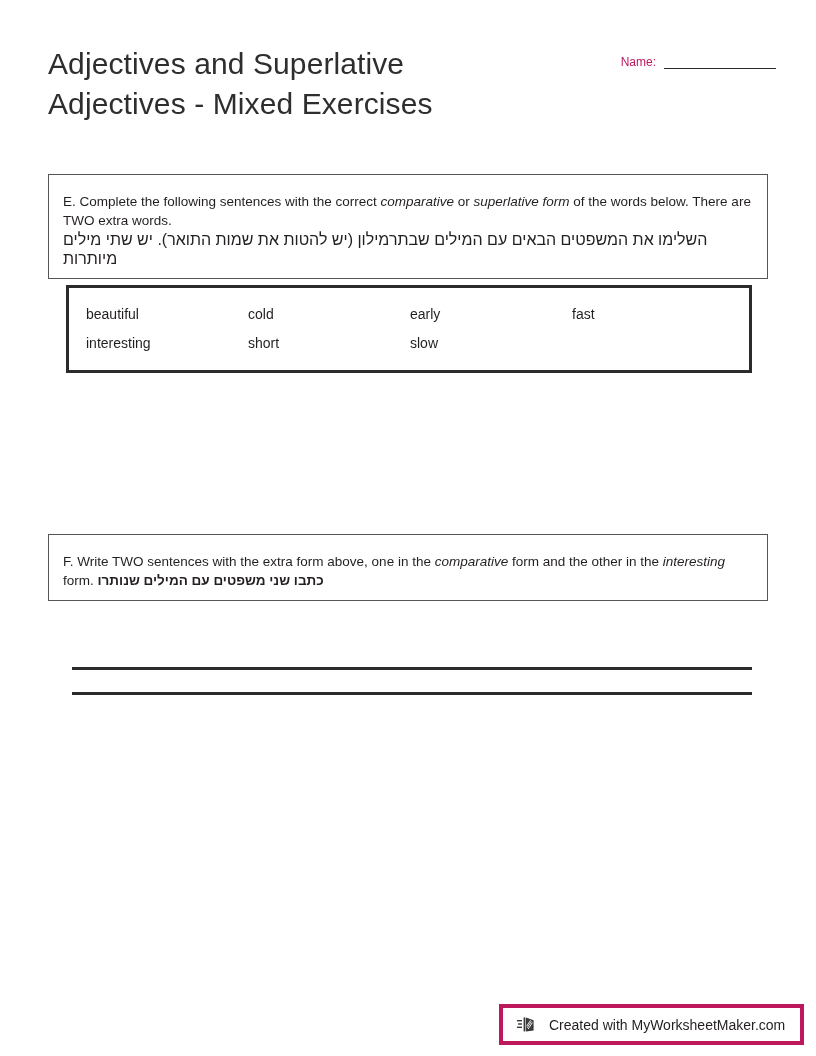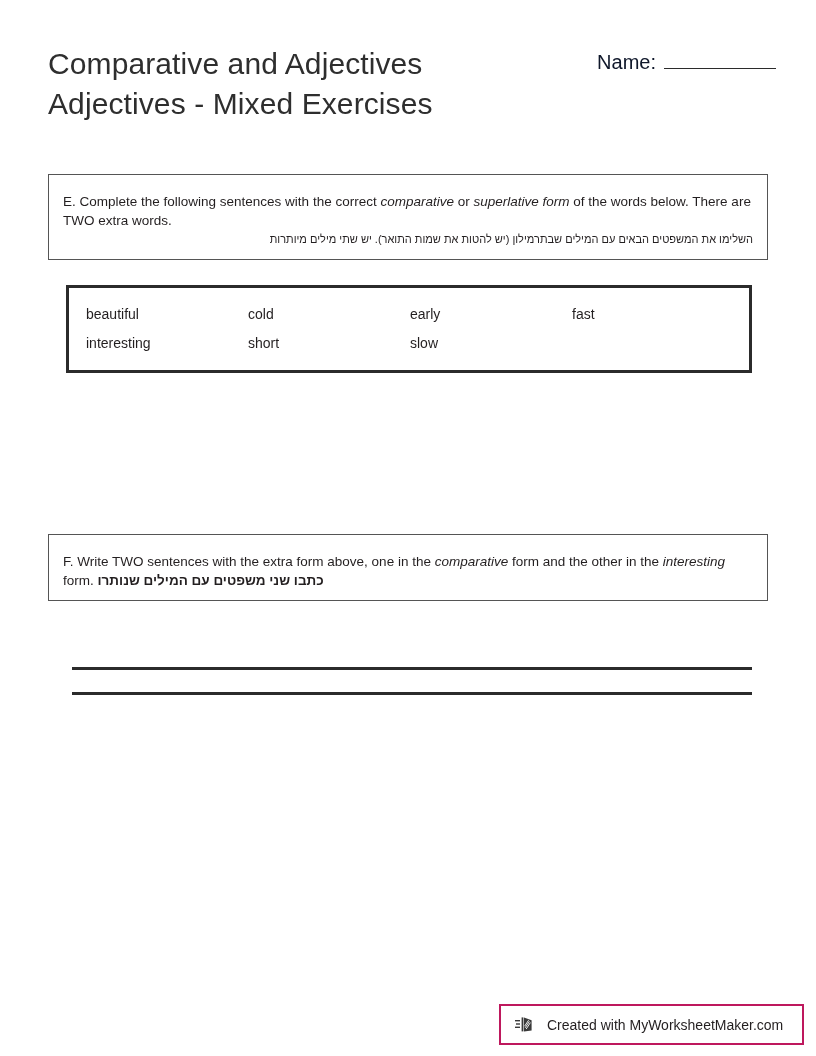--- a/index.html
+++ b/index.html
@@ -43,23 +43,23 @@
   }
   .name-block {
     position: absolute;
     right: 0px;
     top: 8px;
     display: flex;
     align-items: flex-end;
     gap: 8px;
   }
   .name-label {
-    font-size: 20px;
+    font-size: 12px;
     line-height: 20px;
-    color: #0f172a;
+    color: #be185d;
   }
   .name-rule {
     width: 112px;
     height: 0;
     border-bottom: 1.6px solid #2b2b2b;
     margin-bottom: 3px;
   }
 
   
   .instr-box {
@@ -84,23 +84,23 @@
   .instr-line {
     font-size: 13.5px;
     line-height: 19px;
     color: #231f20;
   }
   .instr-line em {
     font-style: italic;
   }
   .heb {
     direction: rtl;
-    text-align: right;
+    text-align: left;
     unicode-bidi: isolate;
-    font-size: 11px;
+    font-size: 16px;
     line-height: 19px;
   }
   .heb-inline {
     direction: rtl;
     unicode-bidi: isolate;
     display: inline;
     font-weight: bold;
   }
 
   
@@ -145,21 +145,21 @@
   #write-line-2 { top: 692px; }
 
   
   .footer-badge {
     position: absolute;
     left: 499px;
     top: 1004px;
     width: 305px;
     height: 41px;
     box-sizing: border-box;
-    border: 2px solid #be185d;
+    border: 4px solid #be185d;
     background: #ffffff;
     display: flex;
     align-items: center;
     padding-left: 14px;
     gap: 10px;
   }
   .footer-logo {
     width: 22px;
     height: 22px;
     flex: 0 0 22px;
@@ -170,21 +170,21 @@
     line-height: 18px;
     color: #231f20;
   }
 </style>
 </head>
 <body>
 
 <div class="page">
 
   <div class="header">
-    <div class="title"><span>Comparative and Adjectives</span><br><span>Adjectives - Mixed Exercises</span></div>
+    <div class="title"><span>Adjectives and Superlative</span><br><span>Adjectives - Mixed Exercises</span></div>
 
     <div class="name-block">
       <span class="name-label">Name:</span>
       <span class="name-rule"></span>
     </div>
   </div>
 
   <div class="instr-box" id="instr-e">
     <div class="instr-line"><span>E. Complete the following sentences with the correct </span><em>comparative</em><span> or </span><em>superlative form</em><span> of the words below. There are TWO extra words.</span></div>
     <div class="heb">השלימו את המשפטים הבאים עם המילים שבתרמילון (יש להטות את שמות התואר). יש שתי מילים מיותרות</div>

